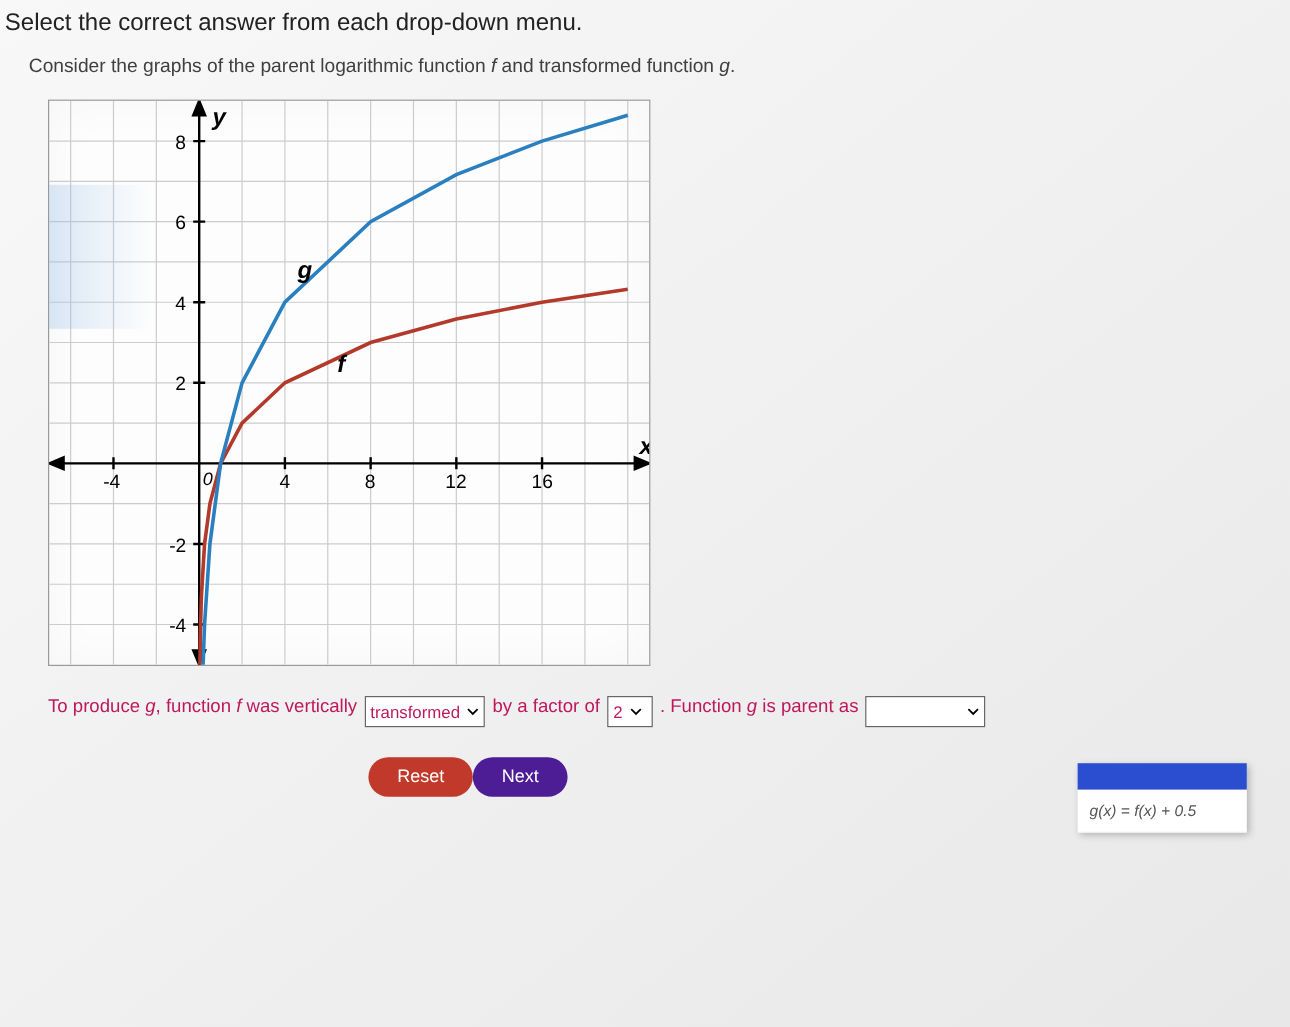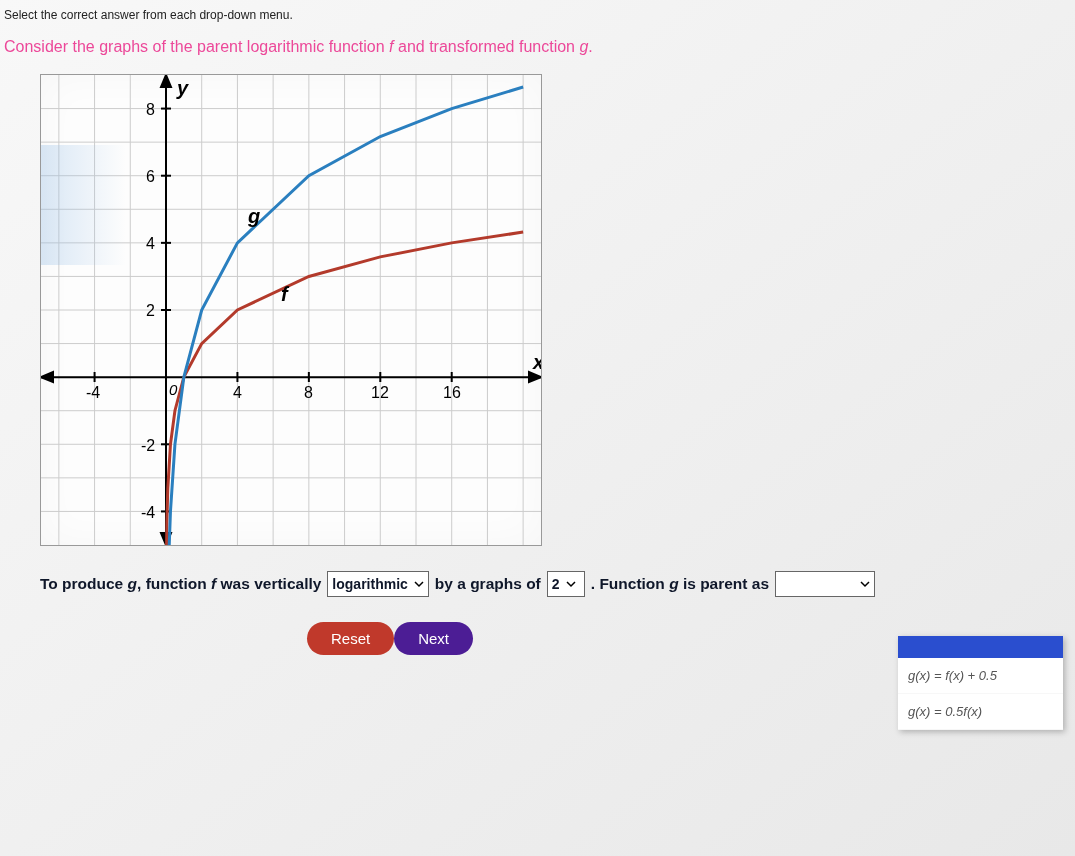--- a/index.html
+++ b/index.html
@@ -7,48 +7,47 @@
       padding: 0;
       font-family: Arial, sans-serif;
       background: linear-gradient(to bottom right, #f8f8f8, #e8e8e8);
       width: 1075px;
       height: 856px;
       overflow: hidden;
       position: relative;
     }
     .header-direction {
       padding: 8px 4px 8px 4px;
-      font-size: 12px;
+      font-size: 20px;
       color: #222;
     }
     .subheader {
       padding: 8px 4px 18px 4px;
       font-size: 16px;
-      color: #ec4899;
+      color: #404040;
+      margin-left: 20px;
     }
     .italic { font-style: italic; }
     .graph-container {
       margin-left: 40px;
       width: 500px;
       height: 470px;
       background: #fdfdfd;
       border: 1px solid #999;
       position: relative;
       box-shadow: inset 0 0 40px rgba(0,0,0,0.03);
     }
     .graph-svg { width:100%; height:100%; display:block; }
     .answer-row {
       margin: 25px 0 0 40px;
       font-size: 15.5px;
-      color: #0f172a;
+      color: #be185d;
       display: flex;
-      align-items: center;
       gap: 6px;
       flex-wrap: wrap;
-      font-weight: bold;
     }
     .fake-select {
       display: inline-flex;
       align-items: center;
       border: 1px solid #666;
       background: #fff;
       padding: 2px 4px;
       font-size: 14px;
       min-height: 20px;
       min-width: 28px;
@@ -72,21 +71,21 @@
       font-weight: 500;
       border: none;
       cursor: pointer;
     }
     .btn-reset { background: #c0392b; }
     .btn-next { background: #4c1d95; }
     .dropdown-panel {
       position: absolute;
       left: 898px;
       top: 636px;
-      width: 165px;
+      width: 141px;
       box-shadow: 2px 2px 6px rgba(0,0,0,0.25);
       font-size: 13px;
       background: #fff;
     }
     .dropdown-panel .sel-bar {
       height: 22px;
       background: #2a4ecf;
     }
     .dropdown-panel .opt {
       padding: 10px 10px;
@@ -187,28 +186,28 @@
     <text x="105" y="174" font-size="16">4</text>
     <text x="105" y="241" font-size="16">2</text>
     <text x="100" y="376" font-size="16">-2</text>
     <text x="100" y="443" font-size="16">-4</text>
   </svg>
 </div>
 
 <div class="answer-row">
   <span><span>To produce </span><span class="italic">g</span><span>, function </span><span class="italic">f</span><span> was vertically</span></span>
   <span class="fake-select">
-    <span>logarithmic</span>
+    <span>transformed</span>
     <span class="caret">
       <svg width="10" height="10" viewBox="0 0 10 10">
           <path d="M1 3 L5 7 L9 3" stroke="#000" stroke-width="1.5" fill="none"></path>
         </svg>
     </span>
   </span>
-  <span>by a graphs of</span>
+  <span>by a factor of</span>
   <span class="fake-select">
     <span>2</span>
     <span class="caret">
       <svg width="10" height="10" viewBox="0 0 10 10">
           <path d="M1 3 L5 7 L9 3" stroke="#000" stroke-width="1.5" fill="none"></path>
         </svg>
     </span>
   </span>
   <span><span>. Function </span><span class="italic">g</span><span> is parent as</span></span>
   <span class="fake-select empty">
@@ -222,14 +221,13 @@
 </div>
 
 <div class="button-row">
   <button class="btn btn-reset">Reset</button>
   <button class="btn btn-next">Next</button>
 </div>
 
 <div class="dropdown-panel">
   <div class="sel-bar"></div>
   <div class="opt">g(x) = f(x) + 0.5</div>
-  <div class="opt">g(x) = 0.5f(x)</div>
 </div>
 
 </body></html>

